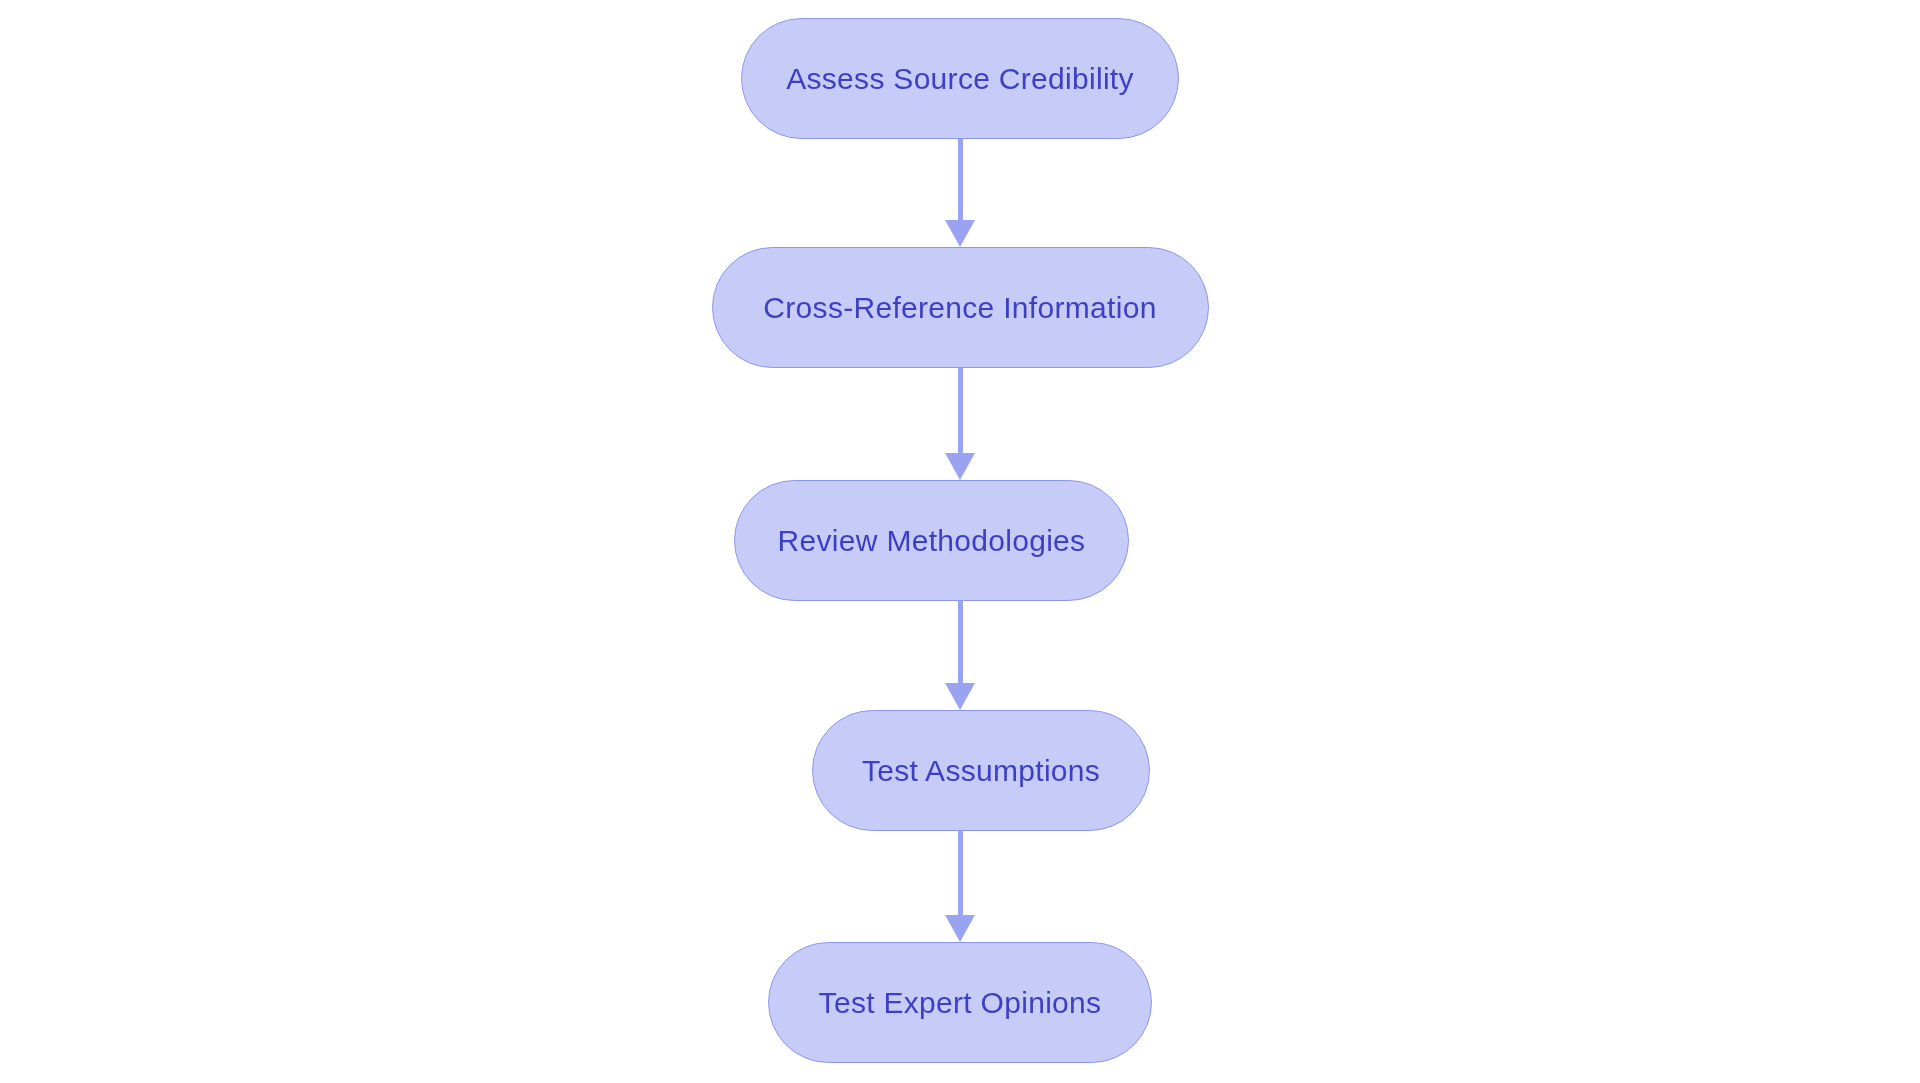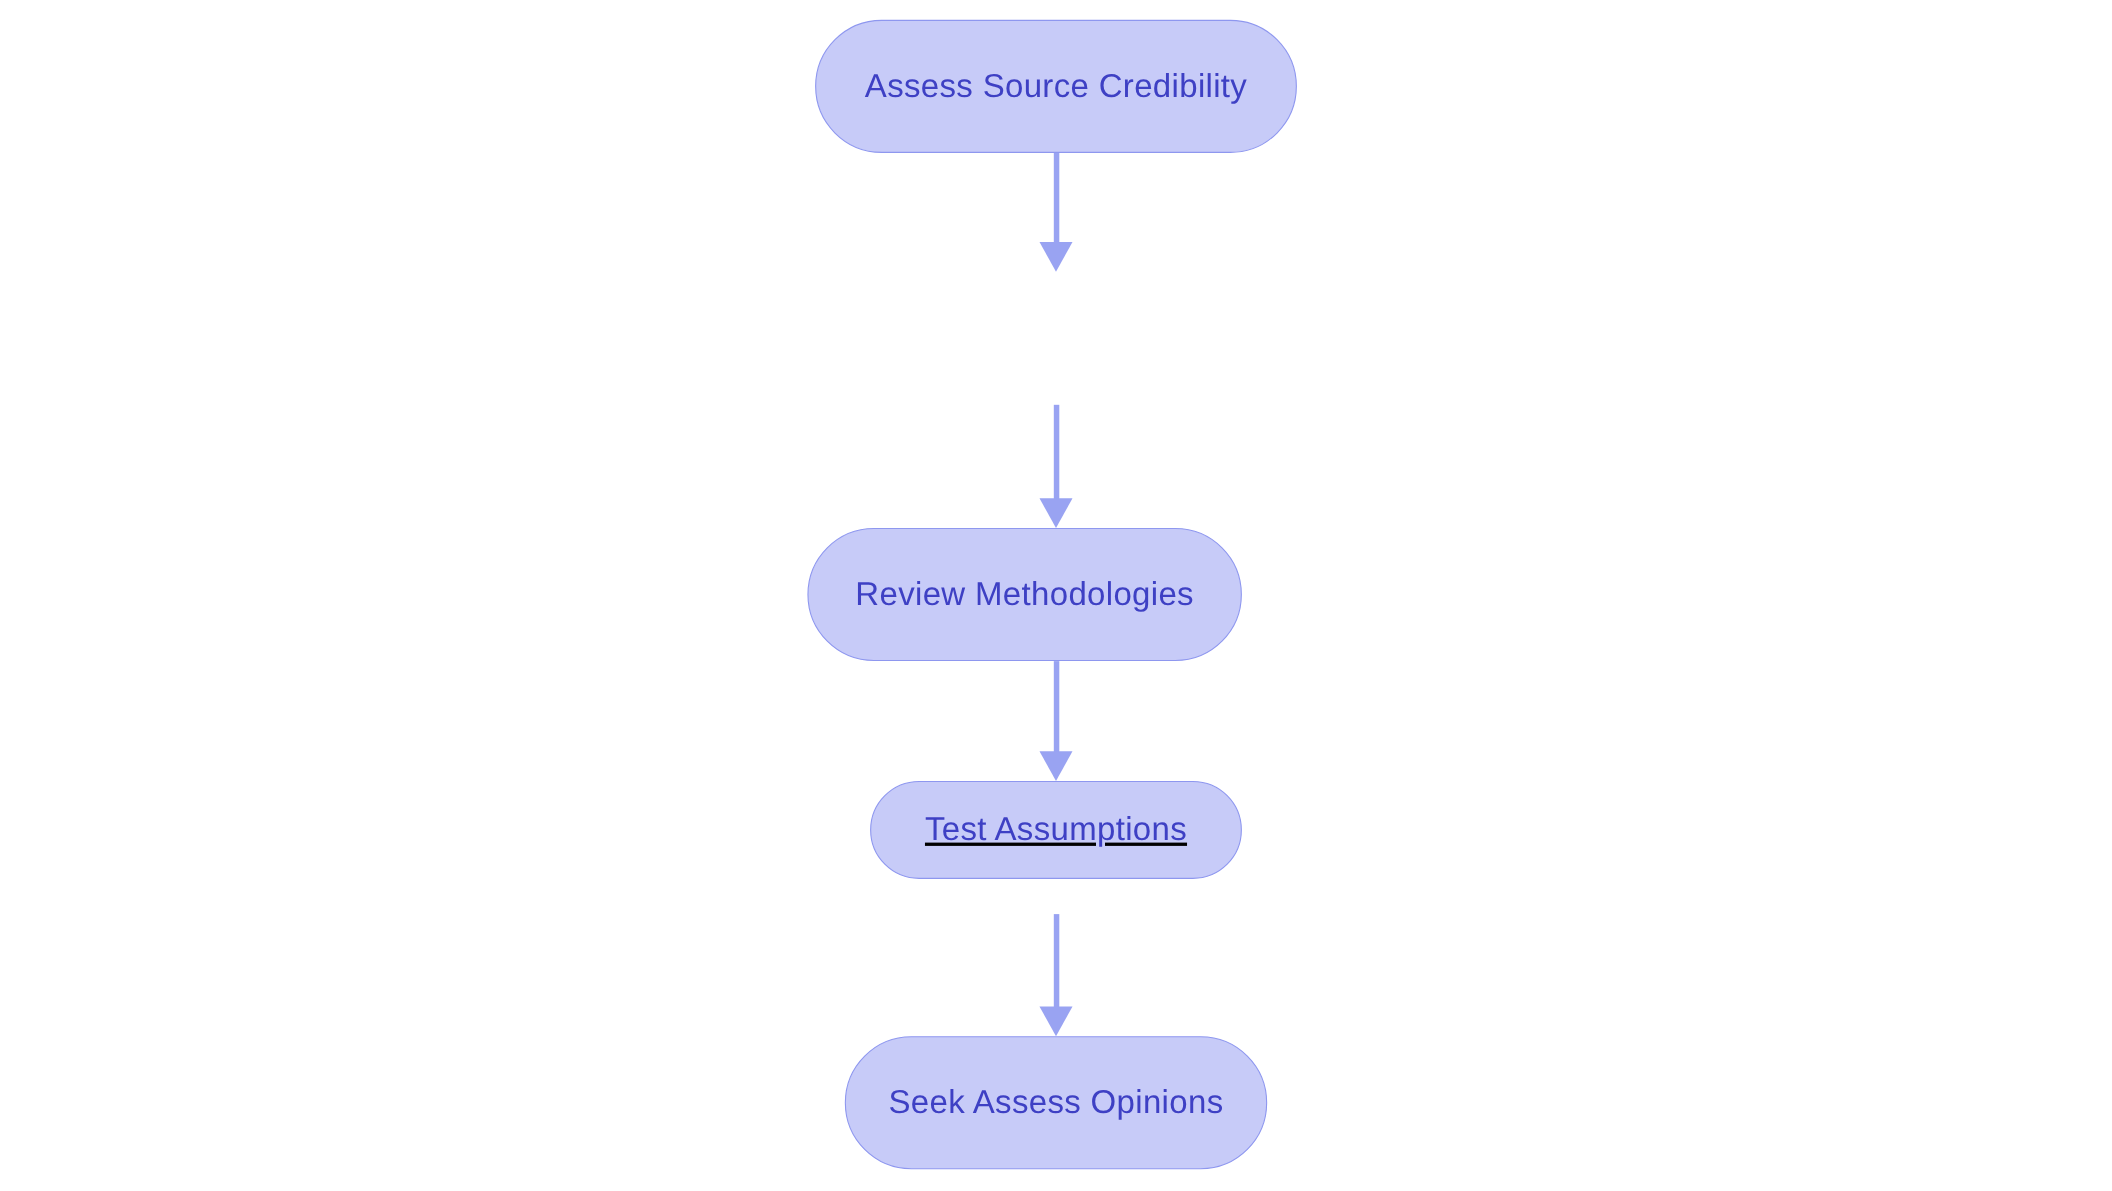--- a/index.html
+++ b/index.html
@@ -52,28 +52,31 @@
     border-top: 27px solid var(--arrow-color);
   }
 </style>
 </head>
 <body>
 
 <div class="canvas">
     <div class="flow-node" style="left: 741px; top: 18px; width: 438px; height: 121px;">
       <span>Assess Source Credibility</span>
     </div>
+    <div class="flow-node" style="left: 711.5px; top: 247px; width: 497px; height: 121px;">
+      <span>Cross-Reference Information</span>
+    </div>
     <div class="flow-node" style="left: 734px; top: 480px; width: 395px; height: 121px;">
       <span>Review Methodologies</span>
     </div>
-    <div class="flow-node" style="left: 791px; top: 710px; width: 338px; height: 89px; text-decoration: underline;">
+    <div class="flow-node" style="left: 812px; top: 710px; width: 338px; height: 121px;">
       <span>Test Assumptions</span>
     </div>
     <div class="flow-node" style="left: 768px; top: 942px; width: 384px; height: 121px;">
-      <span>Seek Assess Opinions</span>
+      <span>Test Expert Opinions</span>
     </div>
     <div class="arrow-shaft" style="left: 957.5px; top: 139px; height: 83px;"></div>
     <div class="arrow-head" style="left: 945px; top: 220px;"></div>
     <div class="arrow-shaft" style="left: 957.5px; top: 368px; height: 87px;"></div>
     <div class="arrow-head" style="left: 945px; top: 453px;"></div>
     <div class="arrow-shaft" style="left: 957.5px; top: 601px; height: 84px;"></div>
     <div class="arrow-head" style="left: 945px; top: 683px;"></div>
     <div class="arrow-shaft" style="left: 957.5px; top: 831px; height: 86px;"></div>
     <div class="arrow-head" style="left: 945px; top: 915px;"></div>
   </div>

